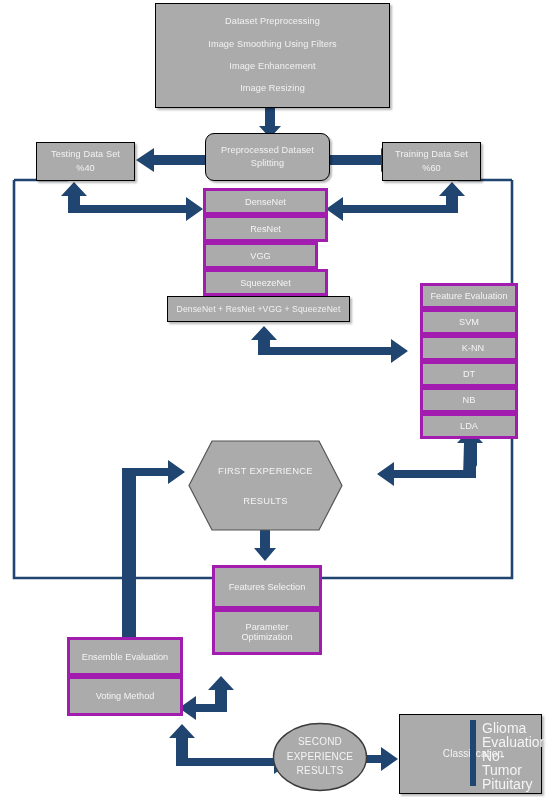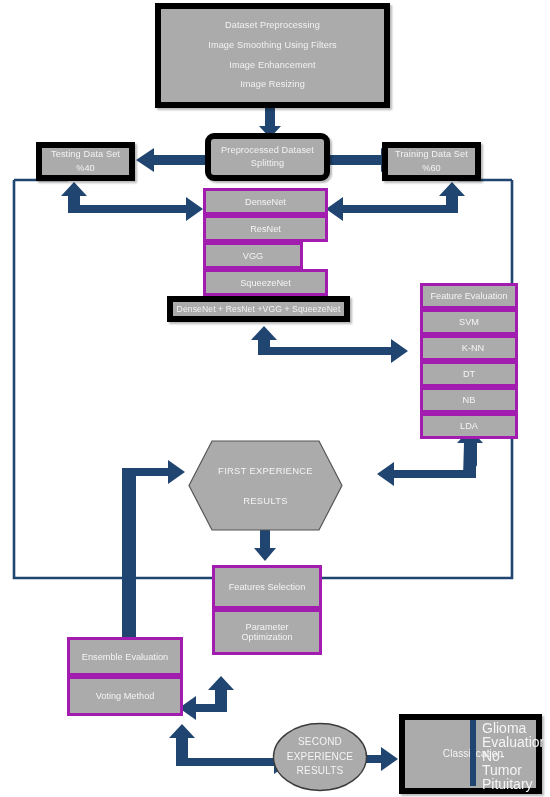--- a/index.html
+++ b/index.html
@@ -11,21 +11,21 @@
     position:relative;
     width:550px;height:797px;
     background:#ffffff;
     overflow:hidden;
   }
   
   .box{
     position:absolute;
     box-sizing:border-box;
     background:#ABABAB;
-    border:6px solid #000000;
+    border:1px solid #000000;
     color:#f2f2f2;
     display:flex;
     align-items:center;
     justify-content:center;
     text-align:center;
     line-height:1.45;
     font-size:9.2px;
     letter-spacing:.1px;
     padding:1px 3px;
   }
@@ -182,21 +182,21 @@
     <span>Training Data Set</span>
     <span>%60</span>
   </div>
 
   <div class="stackrow" style="left:203px;top:188px;width:125px;height:27px;">
     <span>DenseNet</span>
   </div>
   <div class="stackrow" style="left:203px;top:215px;width:125px;height:27px;">
     <span>ResNet</span>
   </div>
-  <div class="stackrow" style="left:203px;top:242px;width:100px;height:27px;">
+  <div class="stackrow" style="left:203px;top:242px;width:115px;height:27px;">
     <span>VGG</span>
   </div>
   <div class="stackrow" style="left:203px;top:269px;width:125px;height:27px;">
     <span>SqueezeNet</span>
   </div>
 
   <div class="box shadowed" style="left:167px;top:296px;width:183px;height:26px;font-size:8.6px;">
     <span>DenseNet + ResNet +VGG + SqueezeNet</span>
   </div>
 

